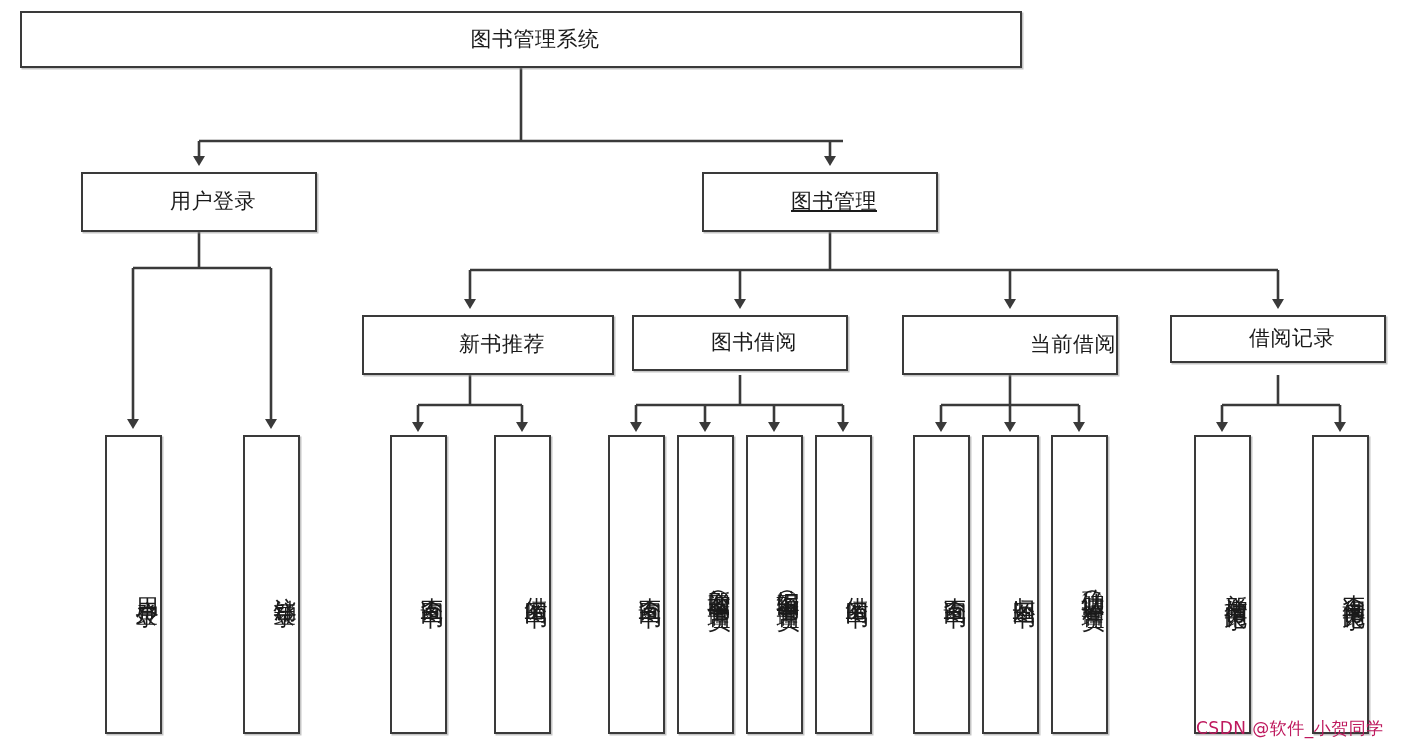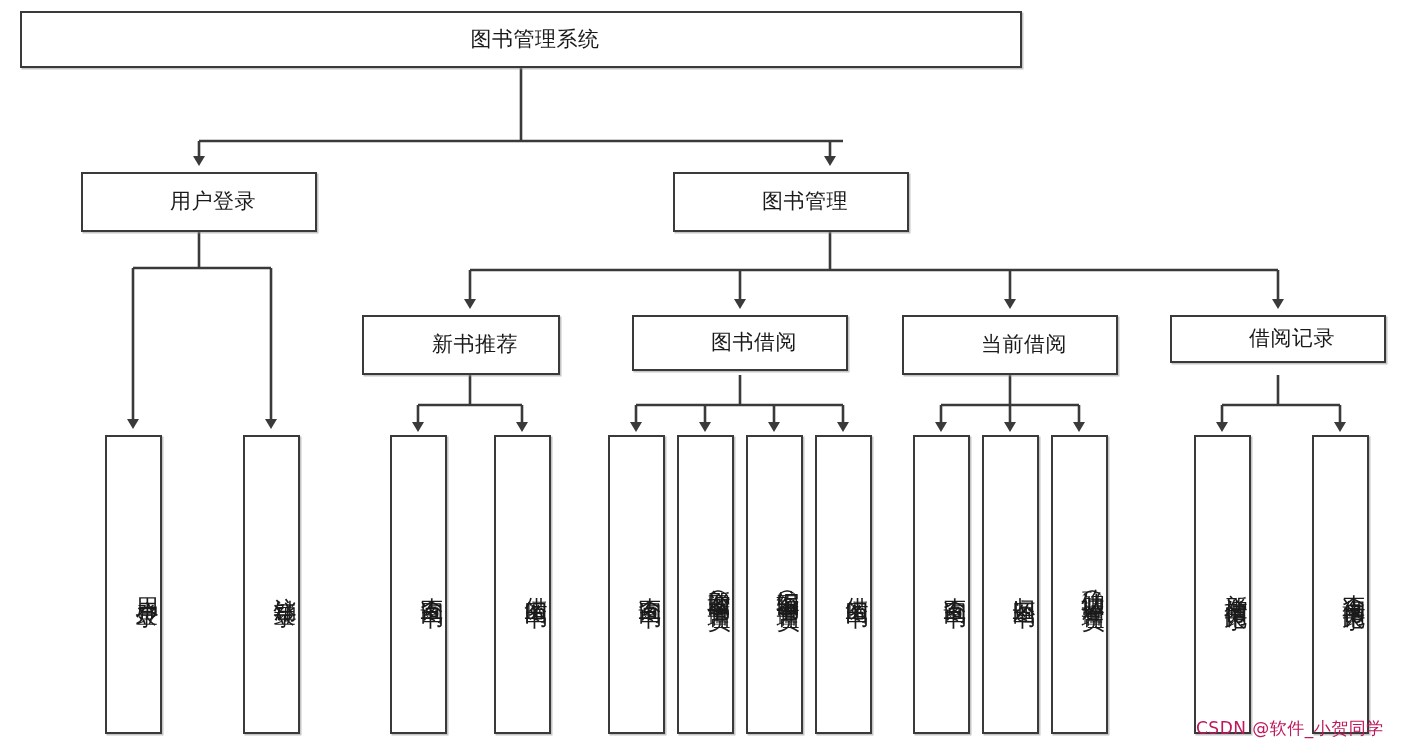--- a/index.html
+++ b/index.html
@@ -122,31 +122,31 @@
     </g>
   </svg>
 
   <div class="node horizontal" style="left:20px; top:11px; width:1002px; height:57px;">
     <span class="label">图书管理系统</span>
   </div>
 
   <div class="node horizontal" style="left:81px; top:172px; width:236px; height:60px;">
     <span class="label">用户登录</span>
   </div>
-  <div class="node horizontal" style="left:673px; top:172px; width:236px; height:60px;">
+  <div class="node horizontal" style="left:702px; top:172px; width:236px; height:60px;text-decoration:underline;">
     <span class="label">图书管理</span>
   </div>
 
-  <div class="node horizontal" style="left:362px; top:315px; width:198px; height:60px;">
+  <div class="node horizontal" style="left:362px; top:315px; width:252px; height:60px;">
     <span class="label">新书推荐</span>
   </div>
   <div class="node horizontal" style="left:632px; top:315px; width:216px; height:56px;">
     <span class="label">图书借阅</span>
   </div>
-  <div class="node horizontal" style="left:902px; top:315px; width:216px; height:60px;">
+  <div class="node horizontal" style="left:902px; top:315px; width:216px; height:60px;justify-content:flex-end;">
     <span class="label">当前借阅</span>
   </div>
   <div class="node horizontal" style="left:1170px; top:315px; width:216px; height:48px;">
     <span class="label">借阅记录</span>
   </div>
 
   <div class="node vertical" style="left:105px; top:435px; width:57px; height:299px;">
     <span class="label">用户登录</span>
   </div>
   <div class="node vertical" style="left:243px; top:435px; width:57px; height:299px;">

